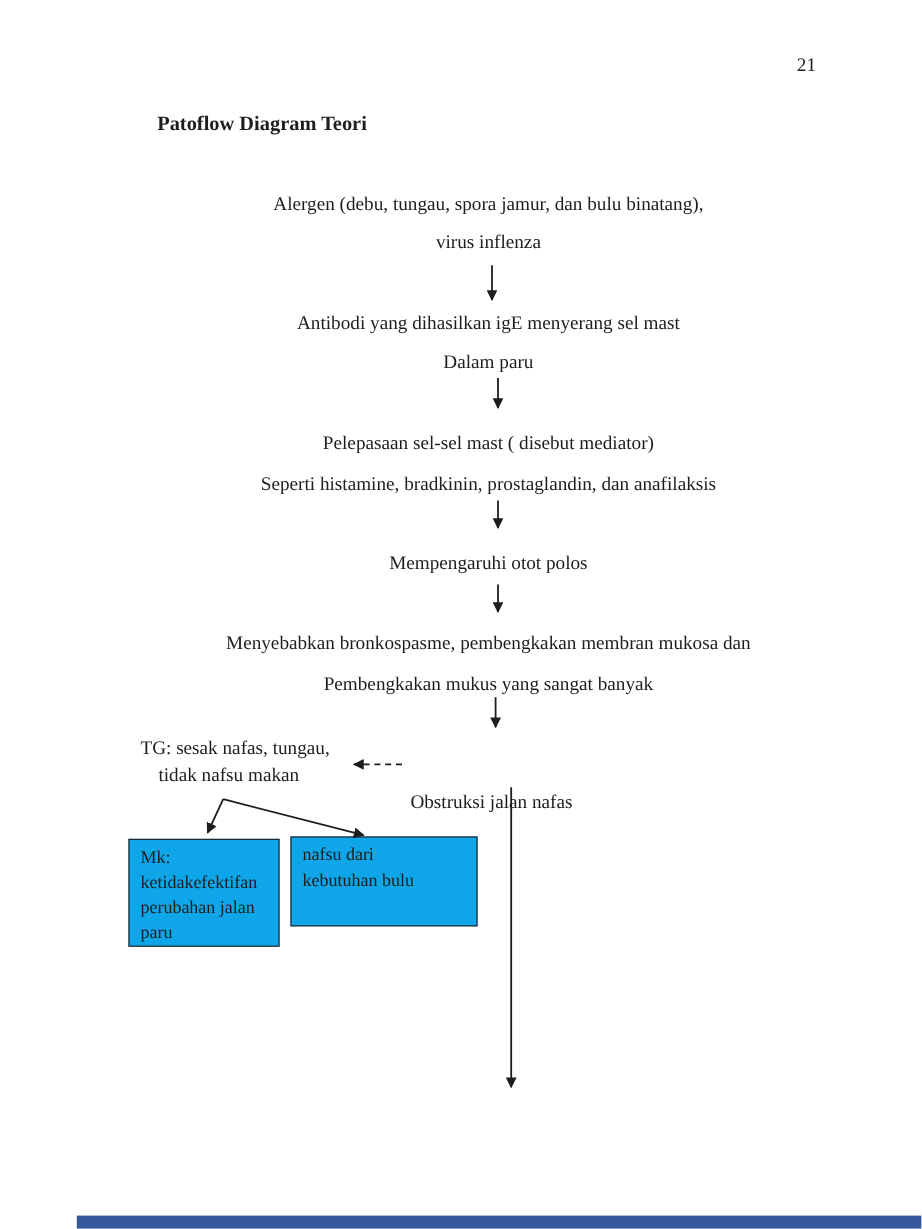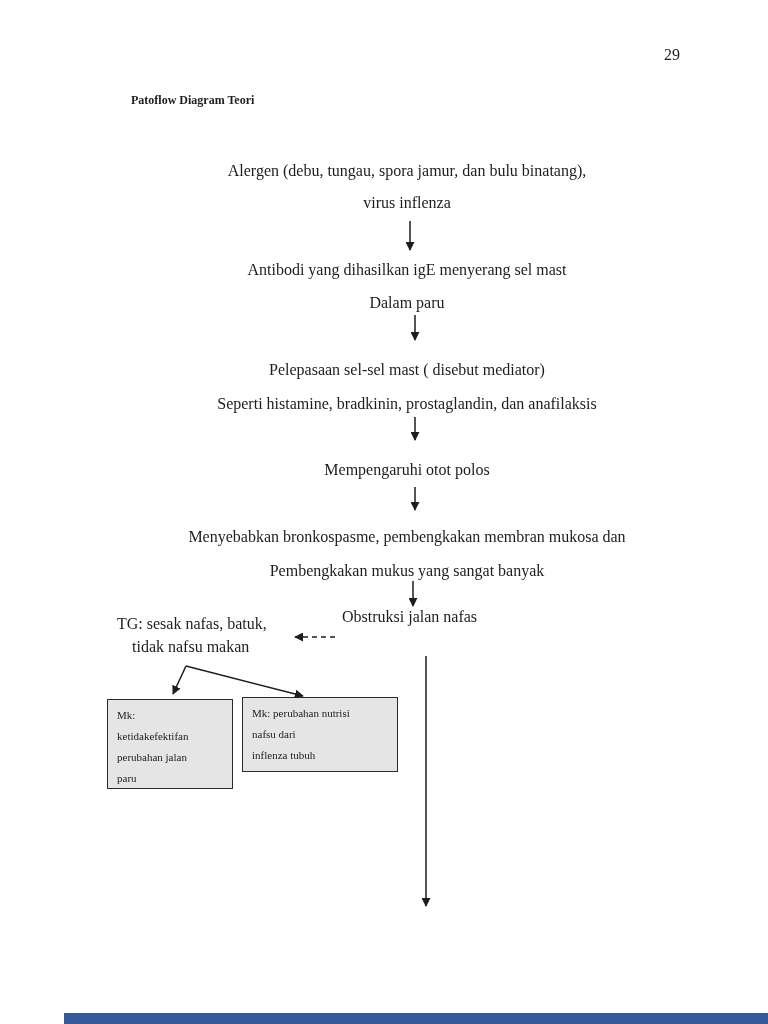--- a/index.html
+++ b/index.html
@@ -16,88 +16,87 @@
     width: 768px; height: 1024px;
     background: #ffffff;
     overflow: hidden;
   }
   .page-number {
     position: absolute; left: 620px; top: 46px; width: 60px;
     text-align: right; font-size: 16px;
   }
   .doc-title {
     position: absolute; left: 131px; top: 93px;
-    font-size: 12px; font-weight: bold;
+    font-size: 17px; font-weight: bold;
   }
   .center-line {
     position: absolute; left: 0; width: 814px;
     text-align: center; font-size: 16px; white-space: nowrap;
   }
   .free-line {
     position: absolute; font-size: 16px; white-space: nowrap;
   }
   .dx-box {
     position: absolute;
     border: 1.4px solid #2b2b2b;
-    background: #e5e5e5;
-    font-size: 11px;
+    background: #0ea5e9;
+    font-size: 15px;
     line-height: 21px;
     padding: 5px 9px 3px 9px;
     box-sizing: border-box;
   }
   .connector-layer {
     position: absolute; left: 0; top: 0;
     width: 768px; height: 1024px;
     pointer-events: none;
   }
   .footer-bar {
     position: absolute; left: 64px; right: 0; bottom: 0;
     height: 11px;
     background: #35589b;
   }
 </style>
 </head>
 <body>
 
 <div class="page">
 
-  <div class="page-number">29</div>
+  <div class="page-number">21</div>
 
   <div class="doc-title">Patoflow Diagram Teori</div>
 
   <div class="center-line" style="top:162px">Alergen (debu, tungau, spora jamur, dan bulu binatang),</div>
   <div class="center-line" style="top:194px">virus inflenza</div>
 
   <div class="center-line" style="top:261px">Antibodi yang dihasilkan igE menyerang sel mast</div>
   <div class="center-line" style="top:294px">Dalam paru</div>
 
   <div class="center-line" style="top:361px">Pelepasaan sel-sel mast ( disebut mediator)</div>
   <div class="center-line" style="top:395px">Seperti histamine, bradkinin, prostaglandin, dan anafilaksis</div>
 
   <div class="center-line" style="top:461px">Mempengaruhi otot polos</div>
 
   <div class="center-line" style="top:528px">Menyebabkan bronkospasme, pembengkakan membran mukosa dan</div>
   <div class="center-line" style="top:562px">Pembengkakan mukus yang sangat banyak</div>
 
-  <div class="free-line" style="left:117px; top:615px">TG: sesak nafas, batuk,</div>
+  <div class="free-line" style="left:117px; top:615px">TG: sesak nafas, tungau,</div>
   <div class="free-line" style="left:132px; top:638px">tidak nafsu makan</div>
 
-  <div class="free-line" style="left:342px; top:608px">Obstruksi jalan nafas</div>
+  <div class="free-line" style="left:342px; top:660px">Obstruksi jalan nafas</div>
 
   <div class="dx-box" style="left:107px; top:699px; width:126px; height:90px">
     <div>Mk:</div>
     <div>ketidakefektifan</div>
     <div>perubahan jalan</div>
     <div>paru</div>
   </div>
 
   <div class="dx-box" style="left:242px; top:697px; width:156px; height:75px">
-    <div>Mk: perubahan nutrisi</div>
     <div>nafsu dari</div>
-    <div>inflenza tubuh</div>
+    <div>kebutuhan bulu</div>
   </div>
 
   <svg class="connector-layer" width="768" height="1024" viewBox="0 0 768 1024">
     <defs>
       <marker id="ah" viewBox="0 0 10 10" refX="9" refY="5" markerWidth="9" markerHeight="9" markerUnits="userSpaceOnUse" orient="auto-start-reverse">
         <path d="M0,0 L10,5 L0,10 z" fill="#1d1d1b"></path>
       </marker>
     </defs>
     <line x1="410" y1="221" x2="410" y2="250" stroke="#1d1d1b" stroke-width="1.5" marker-end="url(#ah)"></line>
     <line x1="415" y1="315" x2="415" y2="340" stroke="#1d1d1b" stroke-width="1.5" marker-end="url(#ah)"></line>

